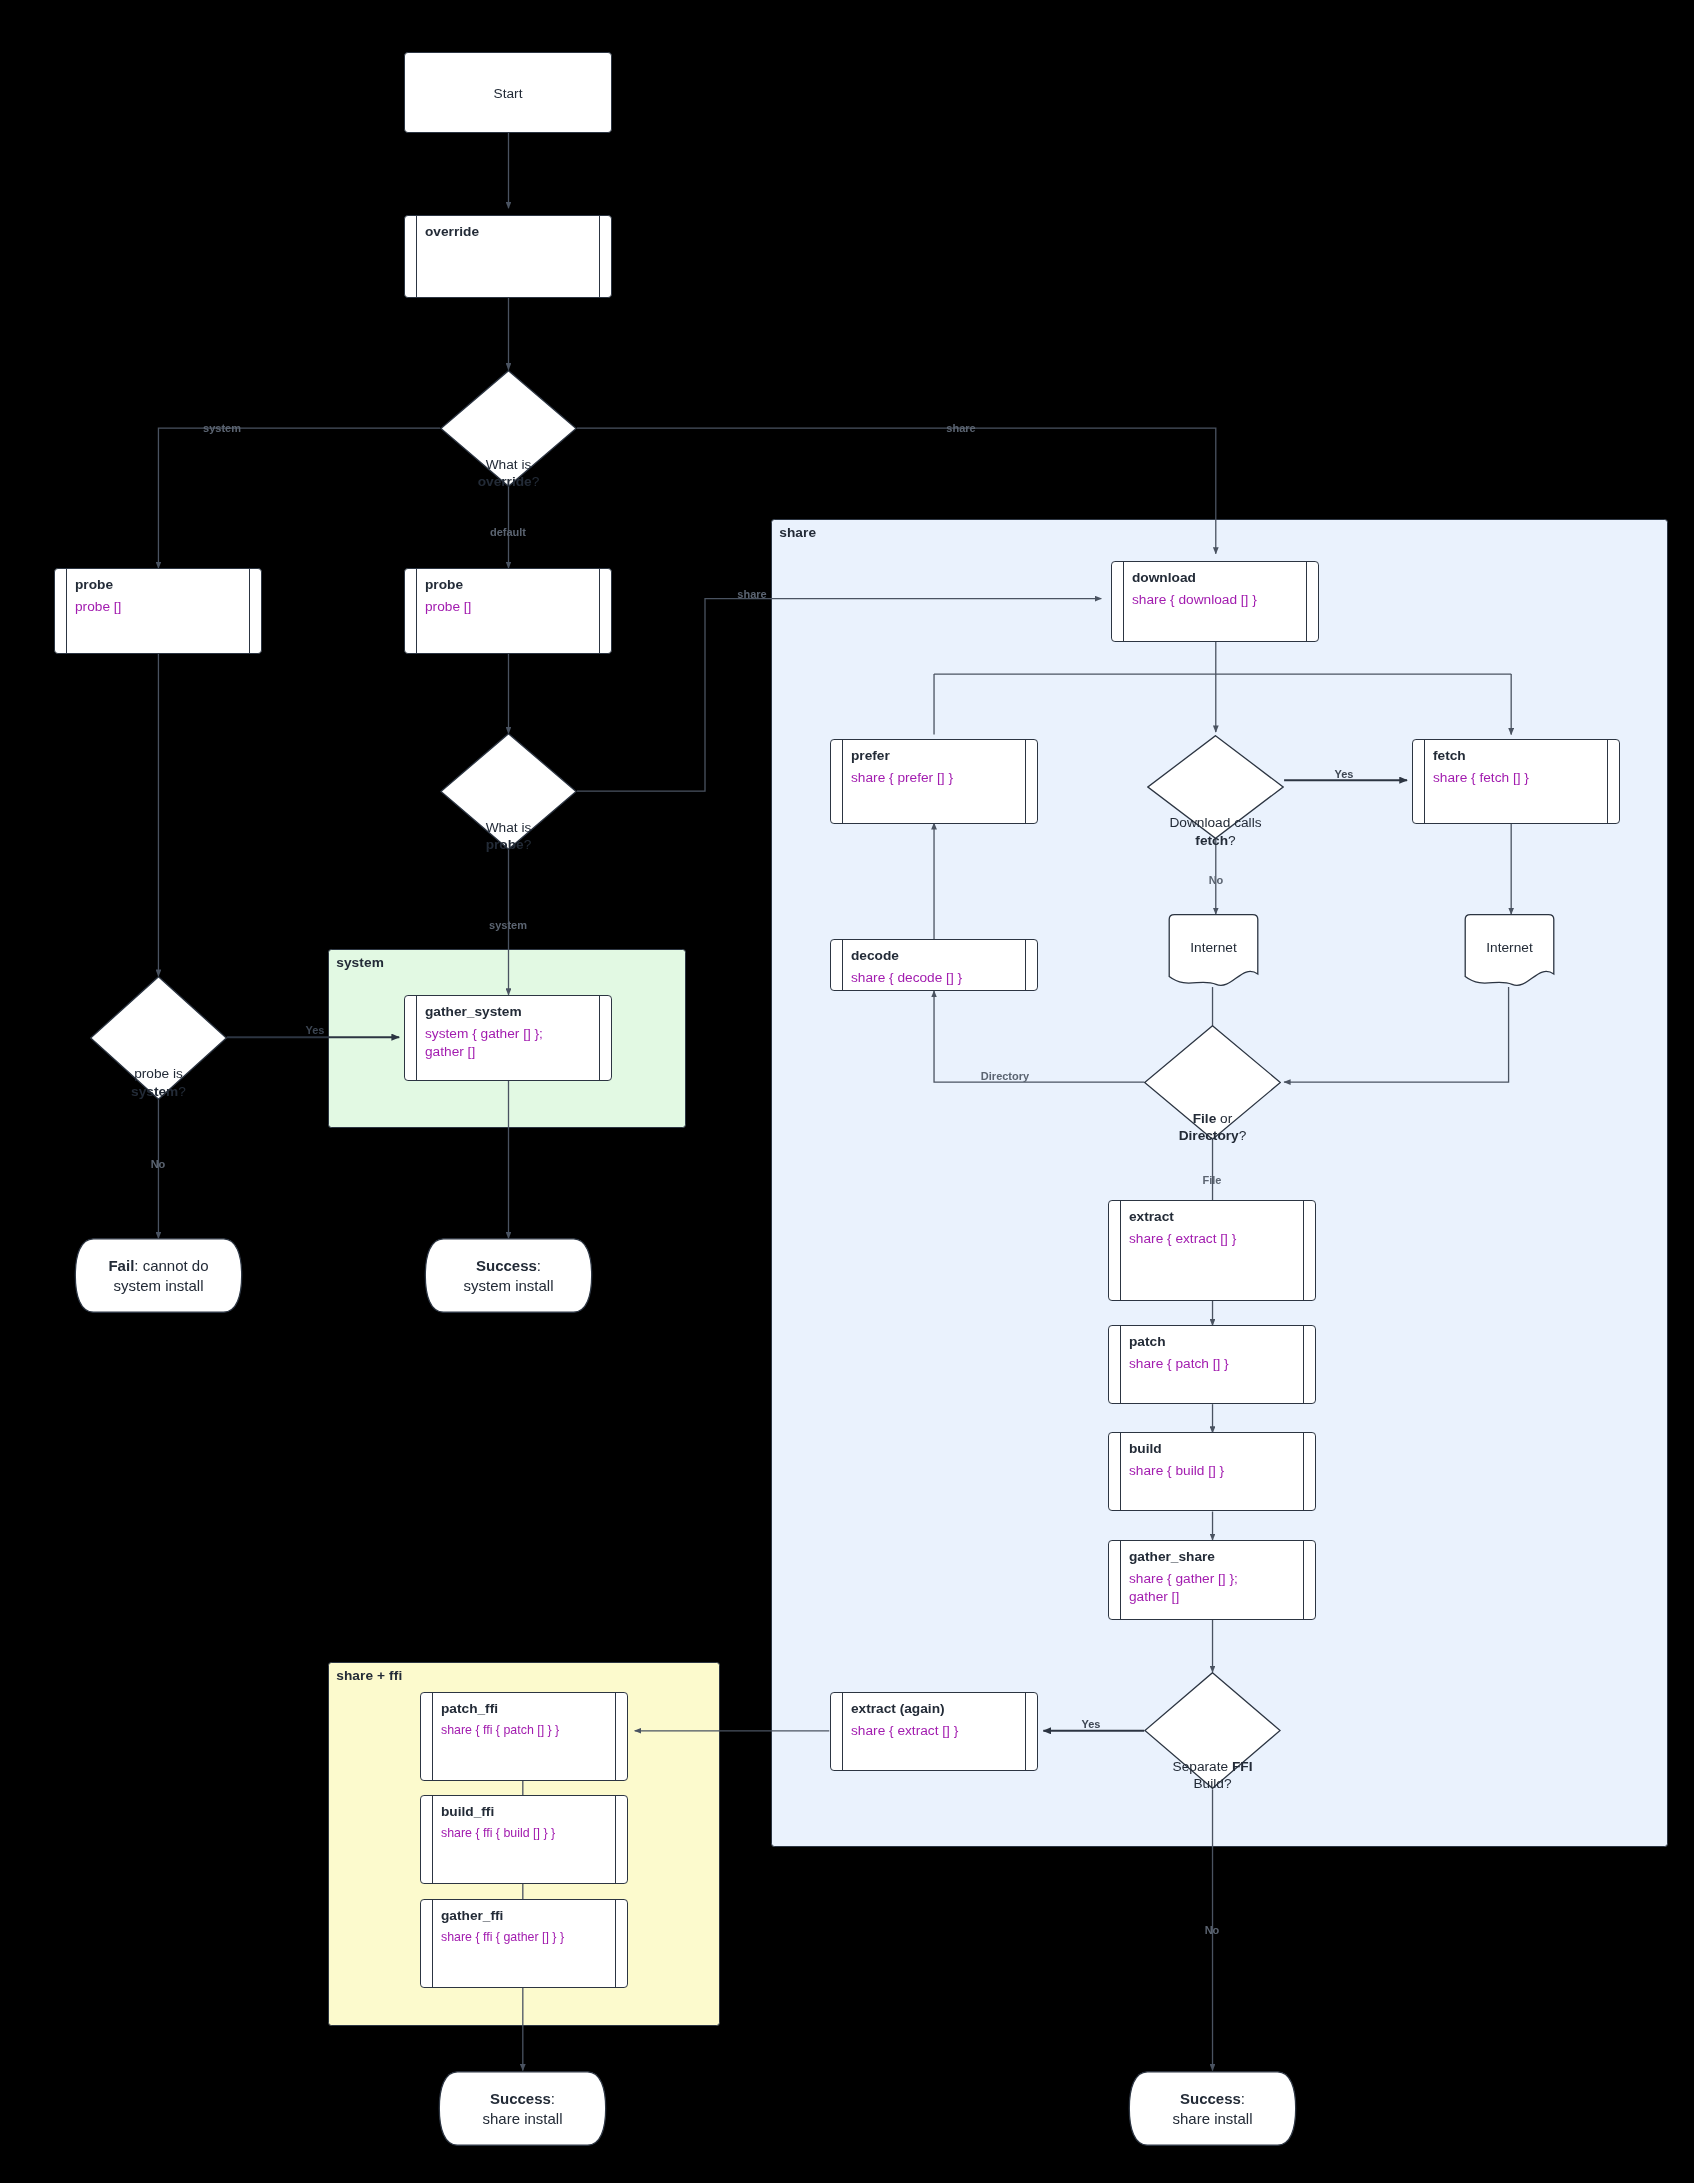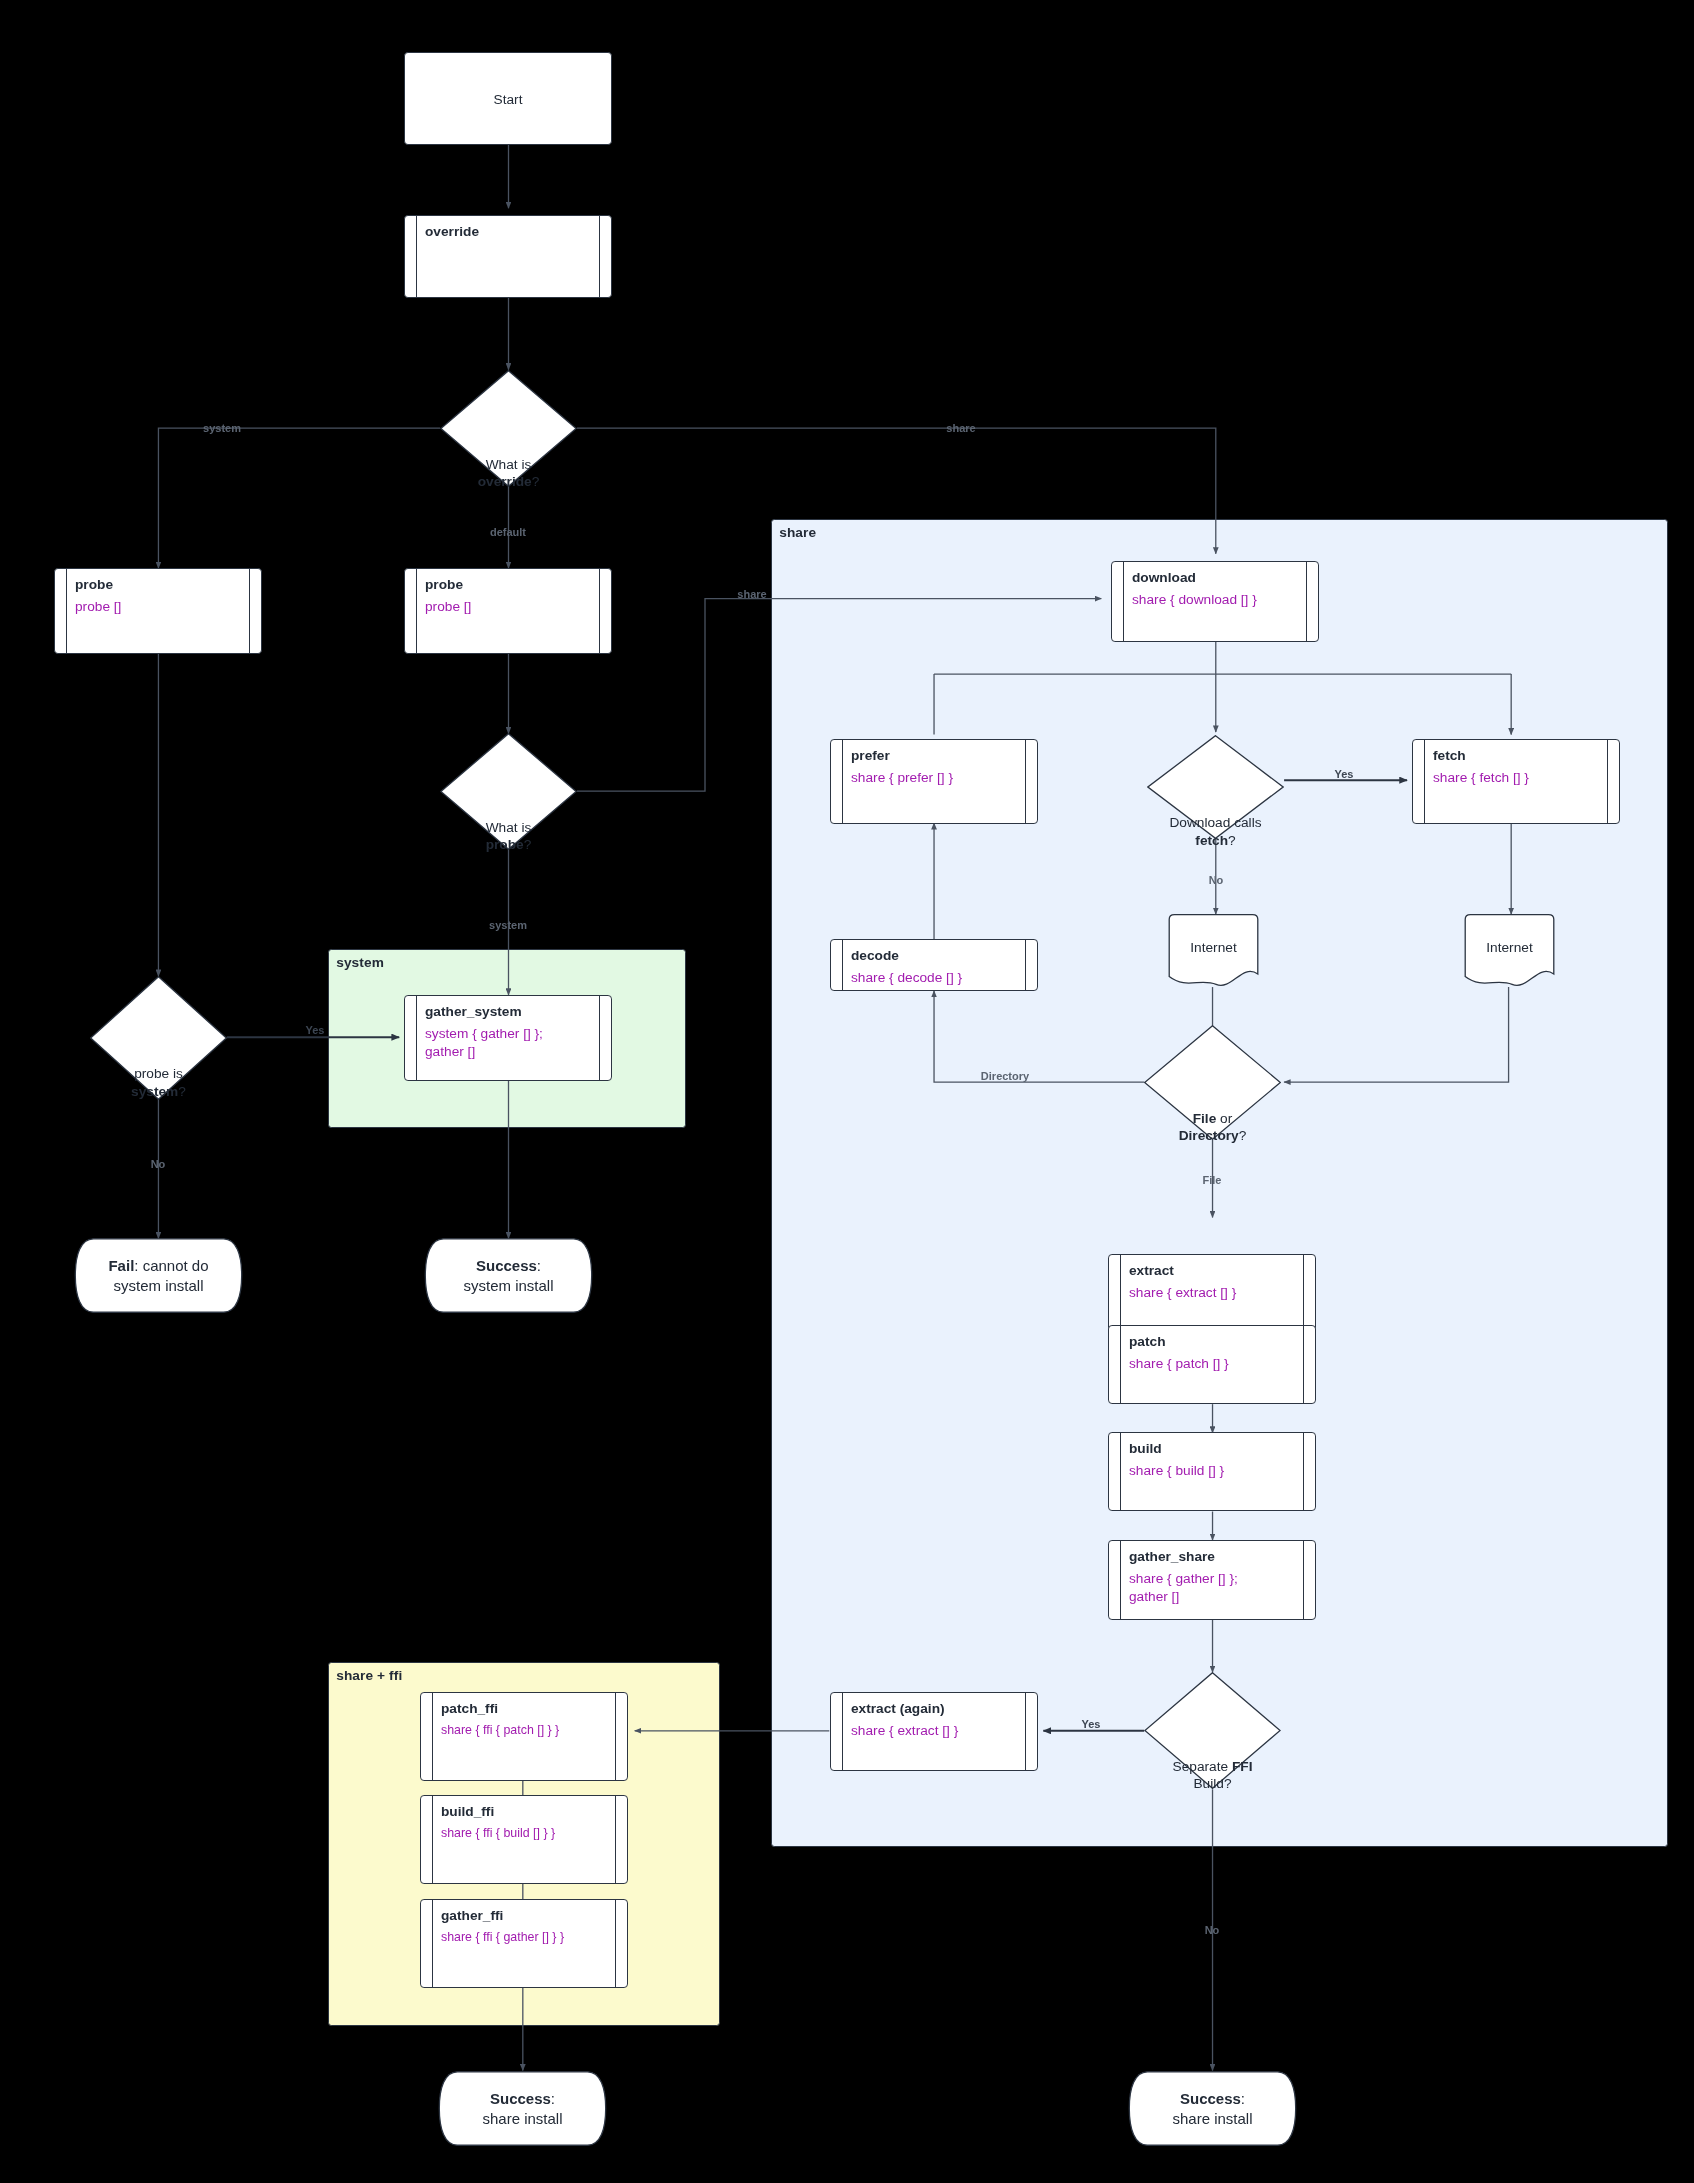--- a/index.html
+++ b/index.html
@@ -147,21 +147,21 @@
   <div class="elabel" style="left:508px;top:925px;">system</div>
   <div class="elabel dk" style="left:315px;top:1030px;">Yes</div>
   <div class="elabel" style="left:158px;top:1164px;">No</div>
   <div class="elabel dk" style="left:1344px;top:774px;">Yes</div>
   <div class="elabel" style="left:1216px;top:880px;">No</div>
   <div class="elabel" style="left:1005px;top:1076px;">Directory</div>
   <div class="elabel" style="left:1212px;top:1180px;">File</div>
   <div class="elabel dk" style="left:1091px;top:1724px;">Yes</div>
   <div class="elabel" style="left:1212px;top:1930px;">No</div>
 
-  <div class="node" style="left:404px;top:52px;width:208px;height:93px;">
+  <div class="node" style="left:404px;top:52px;width:208px;height:81px;">
     <div style="position:absolute;left:0;right:0;top:50%;transform:translateY(-50%);text-align:center;font-size:13.7px;color:#232b37;">Start</div>
   </div>
 
   <div class="node" style="left:404px;top:215px;width:208px;height:83px;">
     <span class="bar-l"></span>
     <span class="bar-r"></span>
     <div class="n-title">override</div>
   </div>
 
   <div class="diamond" style="left:440px;top:370px;width:137px;height:117px;">
@@ -293,21 +293,21 @@
   <div class="diamond" style="left:1144px;top:1025px;width:137px;height:115px;">
     <svg width="137" height="115" viewBox="0 0 210 176">
         <polygon points="105,1 209,88 105,175 1,88" fill="#fff" stroke="#2c3542" stroke-width="2"></polygon>
       </svg>
     <div class="d-label">
       <b>File</b><span> or</span><br>
       <b>Directory</b><span>?</span>
     </div>
   </div>
 
-  <div class="node" style="left:1108px;top:1254px;width:208px;height:88px;">
+  <div class="node" style="left:1108px;top:1200px;width:208px;height:101px;">
     <span class="bar-l"></span>
     <span class="bar-r"></span>
     <div class="n-title">extract</div>
     <div class="n-code">share { extract [] }</div>
   </div>
 
   <div class="node" style="left:1108px;top:1325px;width:208px;height:79px;">
     <span class="bar-l"></span>
     <span class="bar-r"></span>
     <div class="n-title">patch</div>

